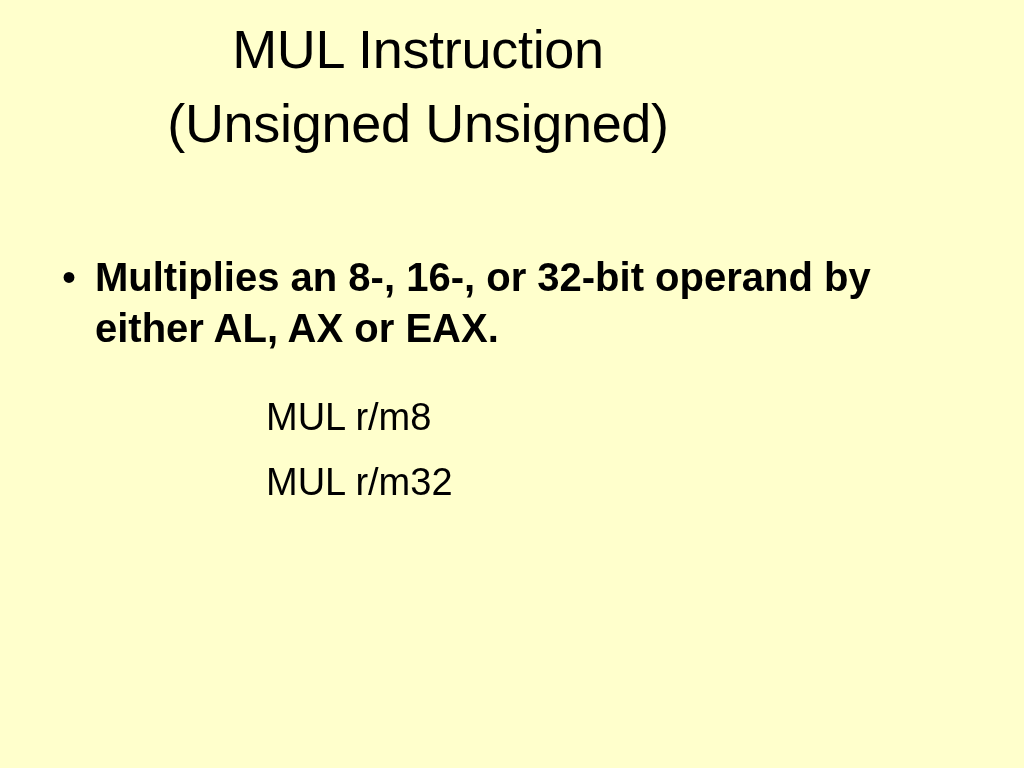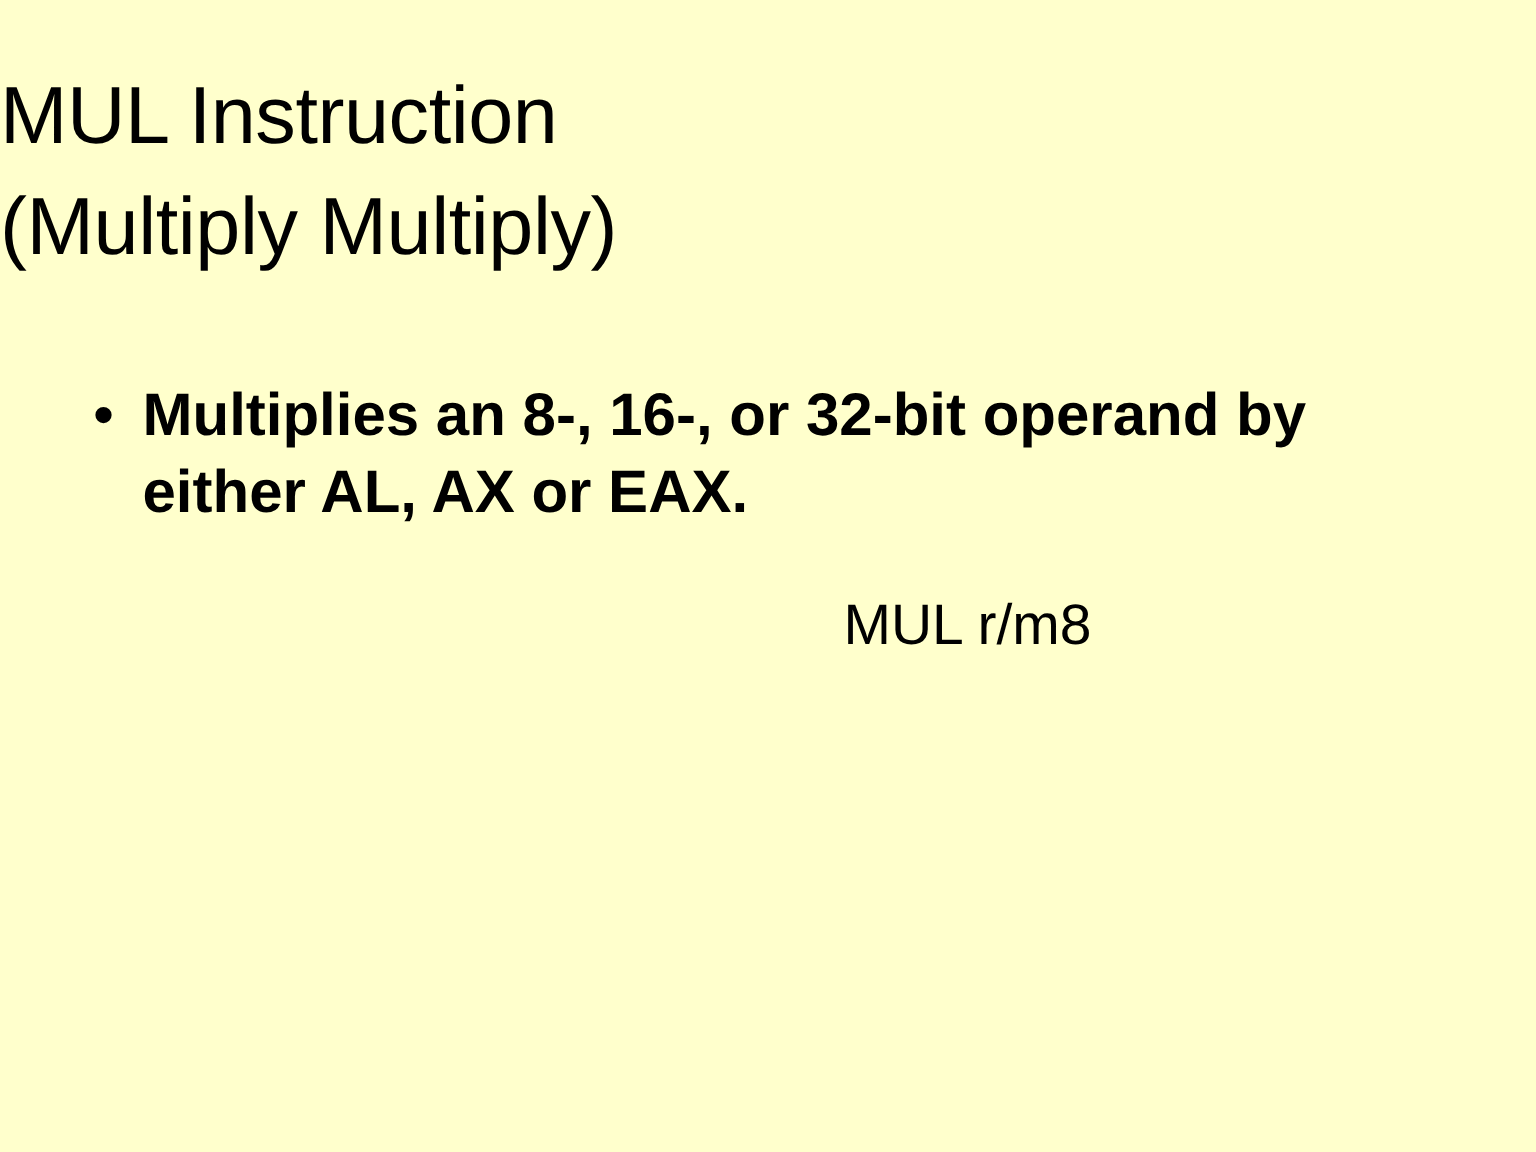--- a/index.html
+++ b/index.html
@@ -18,23 +18,24 @@
     position: relative;
     width: 1024px;
     height: 768px;
     background: #ffffcc;
     box-sizing: border-box;
   }
 
   
   .title-block {
     position: absolute;
-    top: 40px;
+    top: 12px;
     left: 0;
     width: 836px;
+    text-align: center;
   }
   .title-line {
     font-size: 54px;
     line-height: 74px;
     font-weight: normal;
     letter-spacing: -0.3px;
     white-space: nowrap;
     color: #000000;
   }
 
@@ -69,39 +70,39 @@
   
   .code-list {
     margin-top: 31px;
     padding-left: 266px;
   }
   .code-line {
     font-size: 38px;
     line-height: 65px;
     white-space: pre;
     color: #000000;
-    text-align: center;
   }
 </style>
 </head>
 <body>
 
 <div class="slide">
 
   <div class="title-block">
     <div class="title-line">MUL Instruction</div>
-    <div class="title-line">(Multiply Multiply)</div>
+    <div class="title-line">(Unsigned Unsigned)</div>
   </div>
 
   <div class="body-block">
 
     <div class="bullet-item">
       <span class="bullet-marker">•</span>
       <span class="bullet-text">Multiplies an 8-, 16-, or 32-bit operand by either AL, AX or EAX.</span>
     </div>
 
     <div class="code-list">
       <div class="code-line">MUL r/m8</div>
+      <div class="code-line">MUL r/m32</div>
     </div>
 
   </div>
 
 </div>
 
 </body></html>

